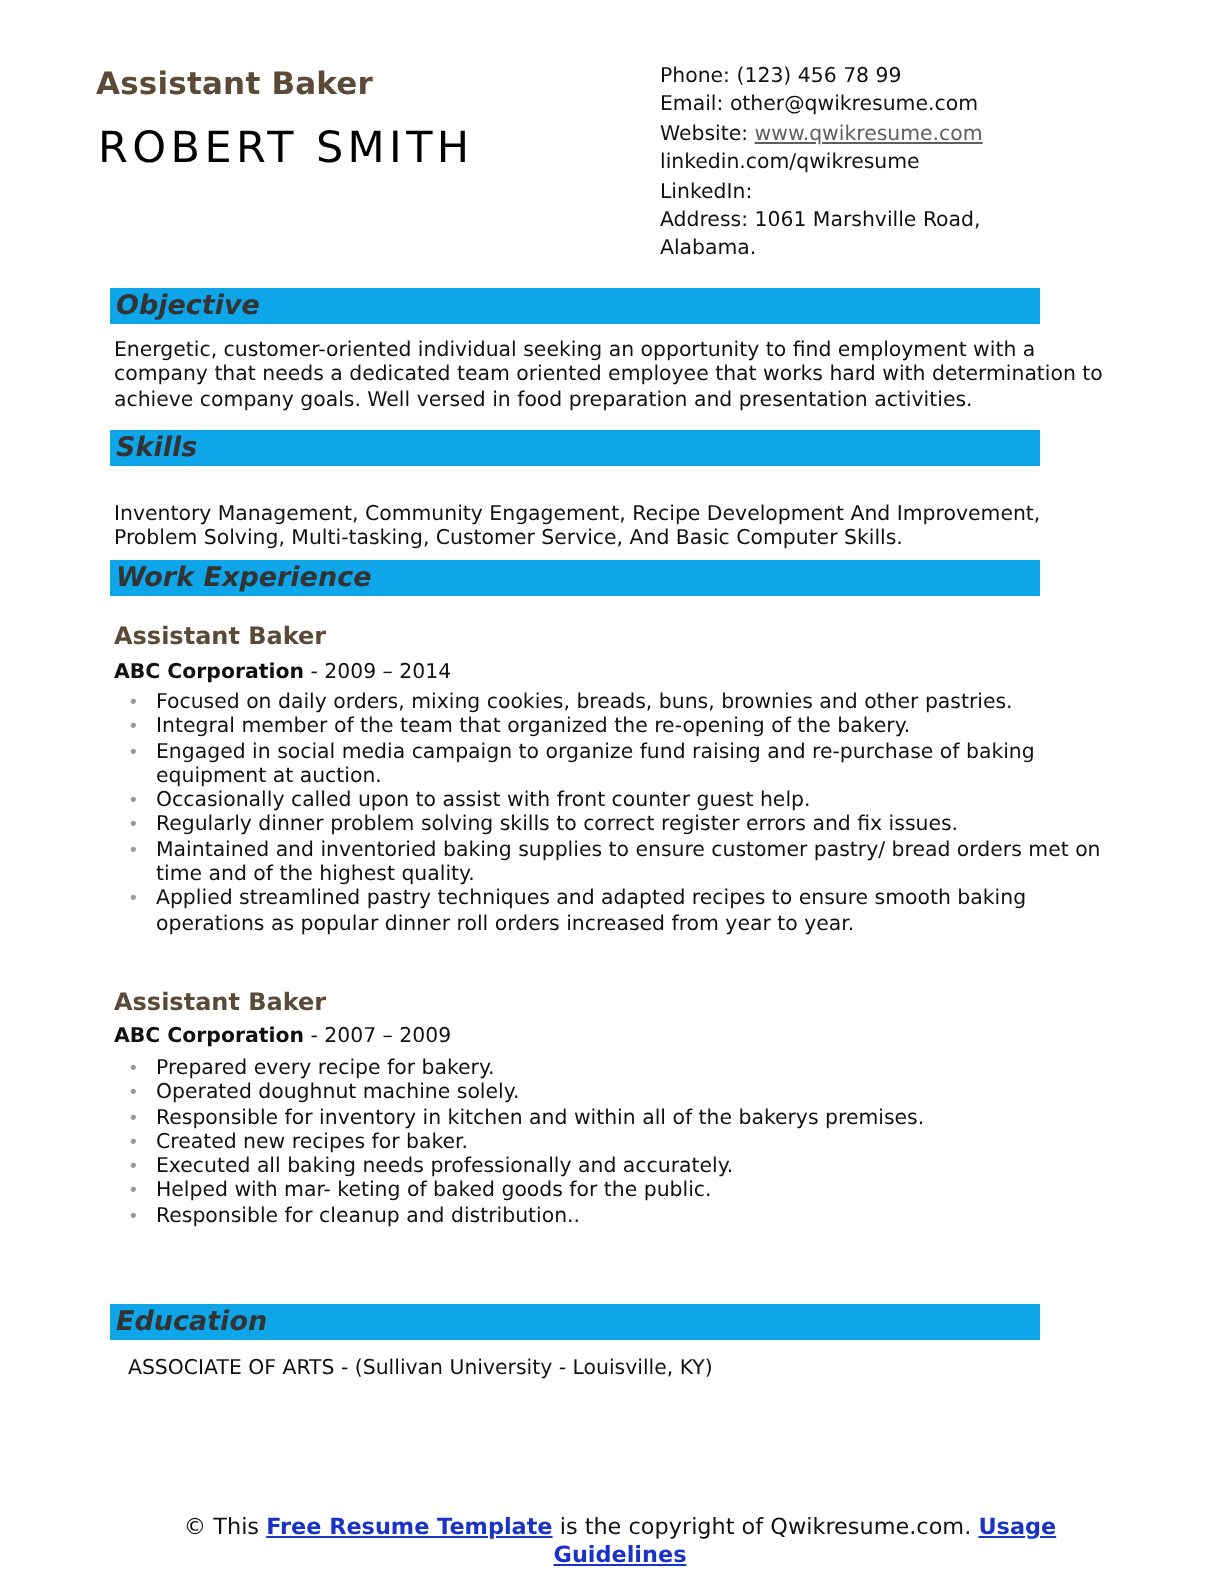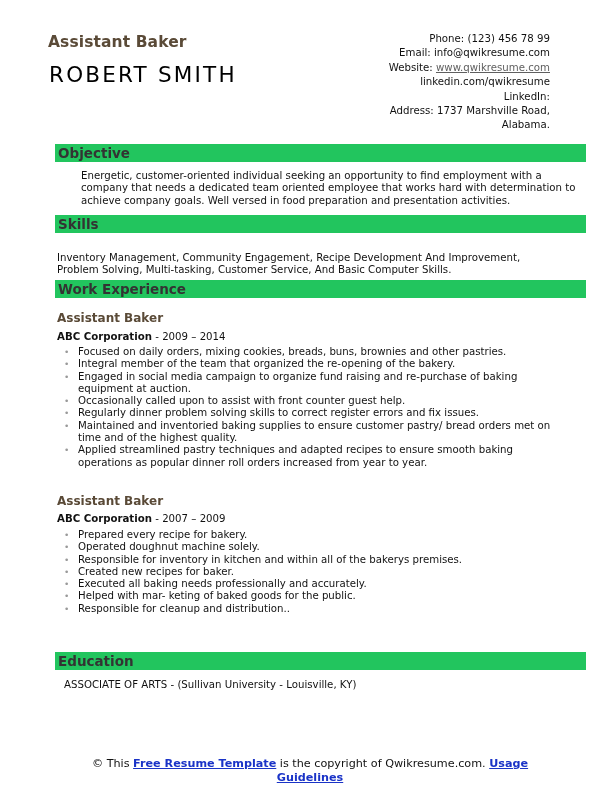--- a/index.html
+++ b/index.html
@@ -32,37 +32,37 @@
       left: 49px; top: 62px;
       font-size: 21.5px;
       font-weight: normal;
       color: #000000;
       letter-spacing: 2.2px;
     }
     .contact {
       position: absolute;
       right: 62px; top: 32px;
       width: 220px;
-      text-align: right;
       font-size: 10.2px;
       line-height: 14.4px;
       color: #111111;
     }
     .contact a { color: #5f5f5f; text-decoration: underline; }
     .section-header {
       position: absolute;
       left: 55px;
-      width: 531px;
+      width: 465px;
       height: 18px;
-      background: #22c55e;
+      background: #0ea5e9;
       font-size: 13.5px;
       font-weight: bold;
       color: #333333;
       padding-left: 3px;
       line-height: 18px;
+      font-style: italic;
     }
     .section-text {
       position: absolute;
       left: 57px;
       width: 500px;
       font-size: 10.2px;
       line-height: 12.3px;
       color: #111111;
     }
     .exp-title {
@@ -127,37 +127,37 @@
   <div class="job-title">Assistant Baker</div>
   <div class="person-name">ROBERT SMITH</div>
 
   <div class="contact">
     <div>
       <span>Phone:</span>
       <span>(123) 456 78 99</span>
     </div>
     <div>
       <span>Email:</span>
-      <span>info@qwikresume.com</span>
+      <span>other@qwikresume.com</span>
     </div>
     <div>
       <span>Website:</span>
       <a>www.qwikresume.com</a>
     </div>
     <div>linkedin.com/qwikresume</div>
     <div>LinkedIn:</div>
     <div>
       <span>Address:</span>
-      <span>1737 Marshville Road,</span>
+      <span>1061 Marshville Road,</span>
     </div>
     <div>Alabama.</div>
   </div>
 
   <div class="section-header" style="top:144px;">Objective</div>
-  <div class="section-text" style="top:170px;margin-left:24px;">Energetic, customer-oriented individual seeking an opportunity to find employment with a company that needs a dedicated team oriented employee that works hard with determination to achieve company goals. Well versed in food preparation and presentation activities.</div>
+  <div class="section-text" style="top:170px;">Energetic, customer-oriented individual seeking an opportunity to find employment with a company that needs a dedicated team oriented employee that works hard with determination to achieve company goals. Well versed in food preparation and presentation activities.</div>
 
   <div class="section-header" style="top:215px;">Skills</div>
   <div class="section-text" style="top:252px;">Inventory Management, Community Engagement, Recipe Development And Improvement, Problem Solving, Multi-tasking, Customer Service, And Basic Computer Skills.</div>
 
   <div class="section-header" style="top:280px;">Work Experience</div>
 
   <div class="exp-title" style="top:311px;">Assistant Baker</div>
   <div class="exp-company" style="top:331px;">
     <b>ABC Corporation</b><span> - 2009 – 2014</span>
   </div>

